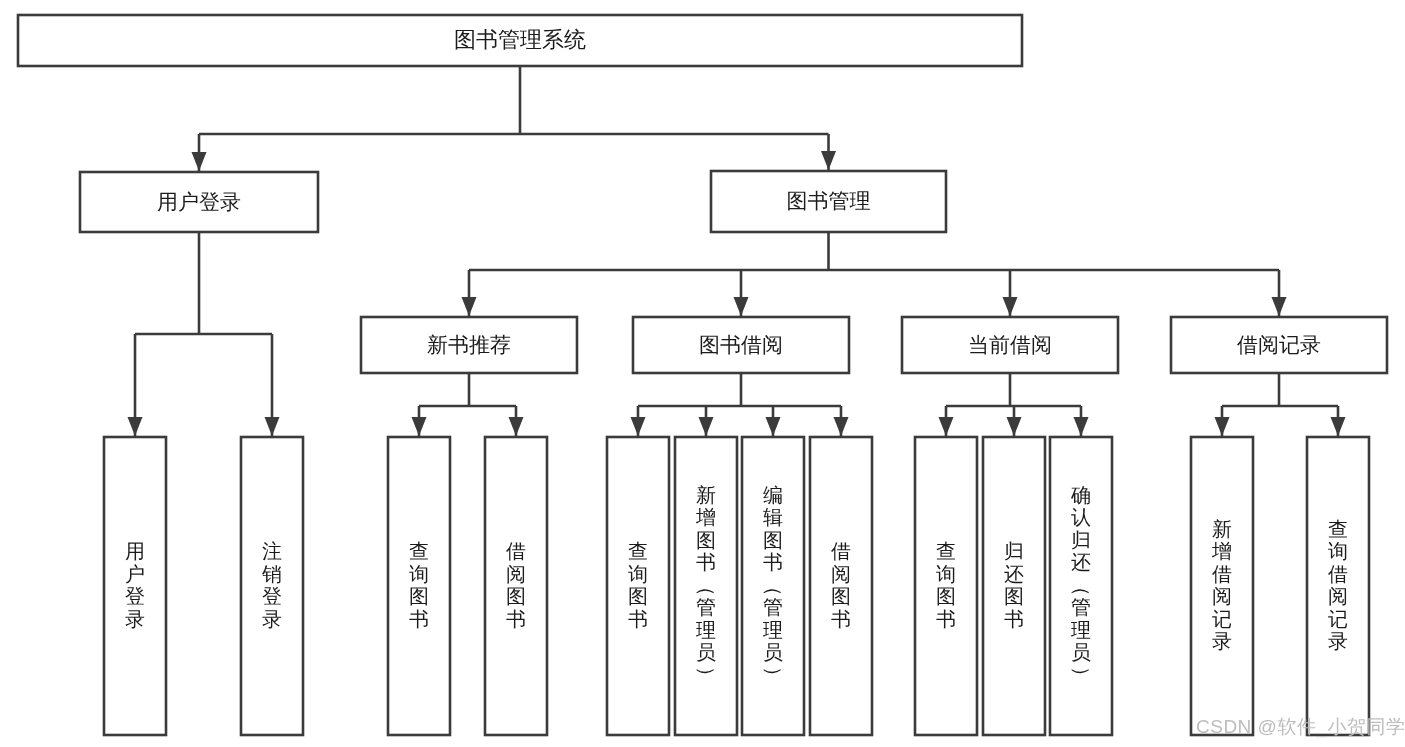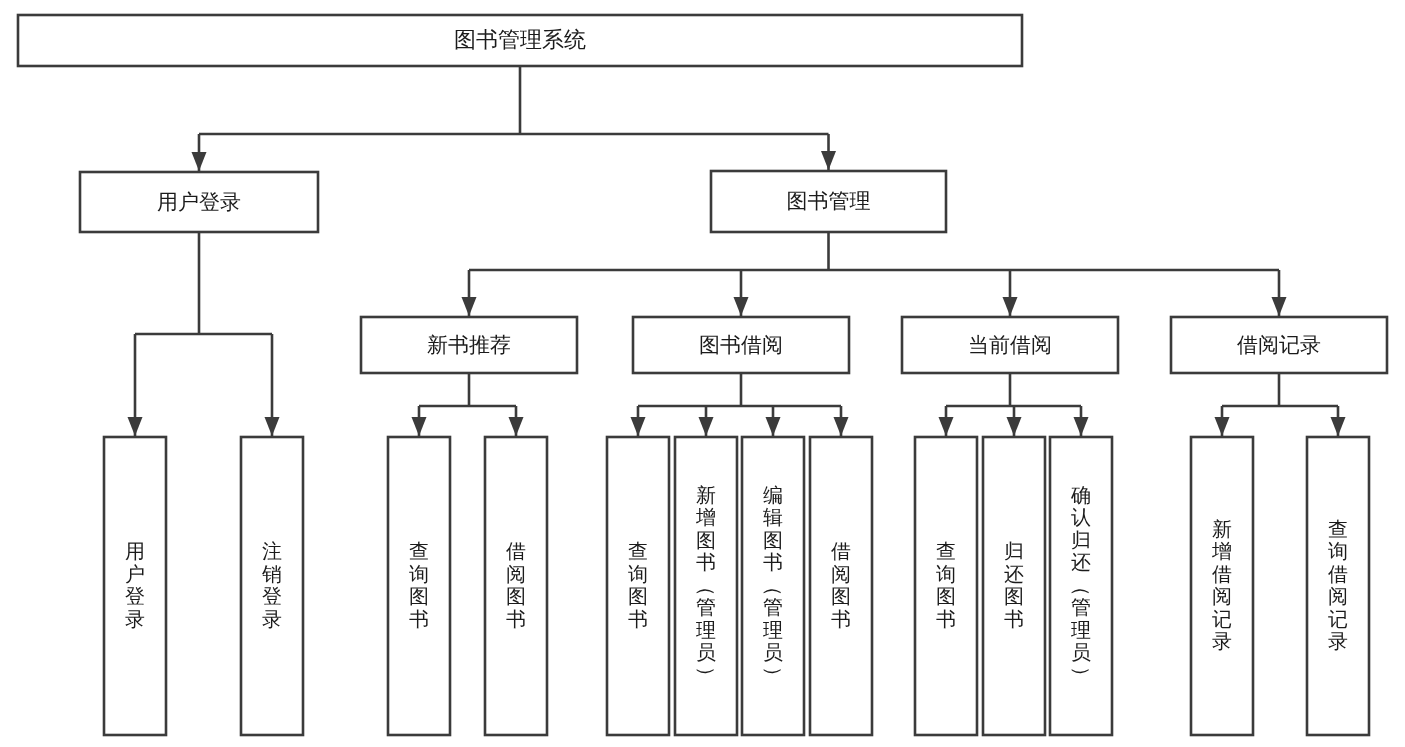--- a/index.html
+++ b/index.html
@@ -262,13 +262,14 @@
       </div>
       <div class="vert-label" style="left: 1308px; top: 518.5px; width: 60px;">
         <span class="vchar" style="height: 22.5px;">查</span>
         <span class="vchar" style="height: 22.5px;">询</span>
         <span class="vchar" style="height: 22.5px;">借</span>
         <span class="vchar" style="height: 22.5px;">阅</span>
         <span class="vchar" style="height: 22.5px;">记</span>
         <span class="vchar" style="height: 22.5px;">录</span>
       </div>
     </div>
+  <div class="watermark" style="left: 1196px; top: 714px;">CSDN @软件_小贺同学</div>
 </div>
 
 </body></html>

